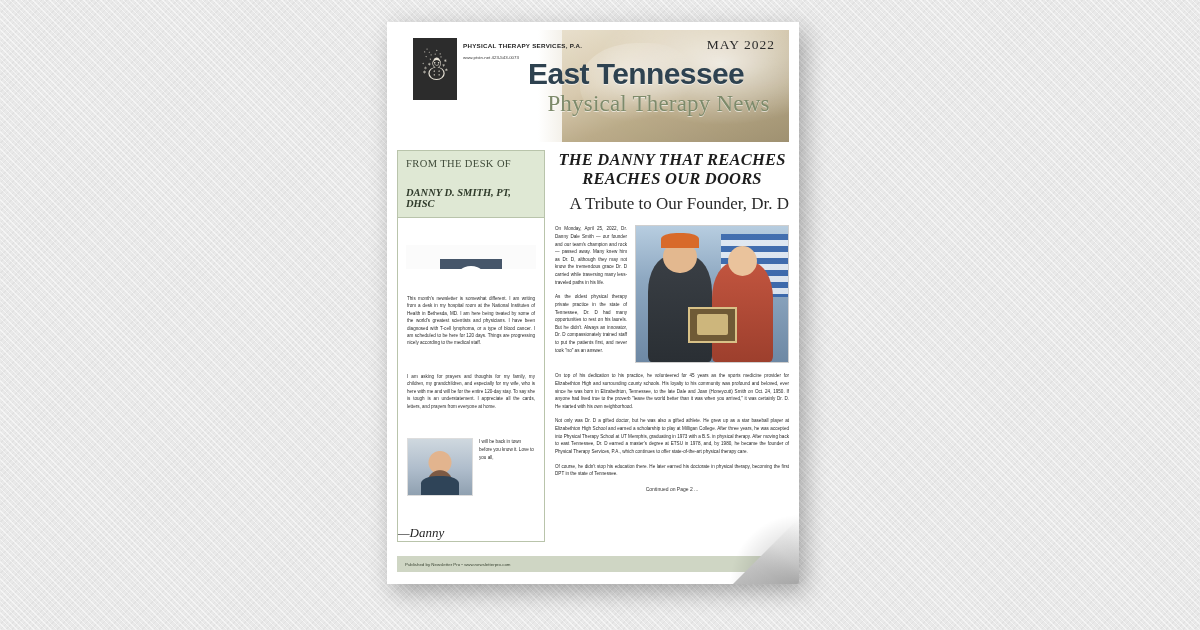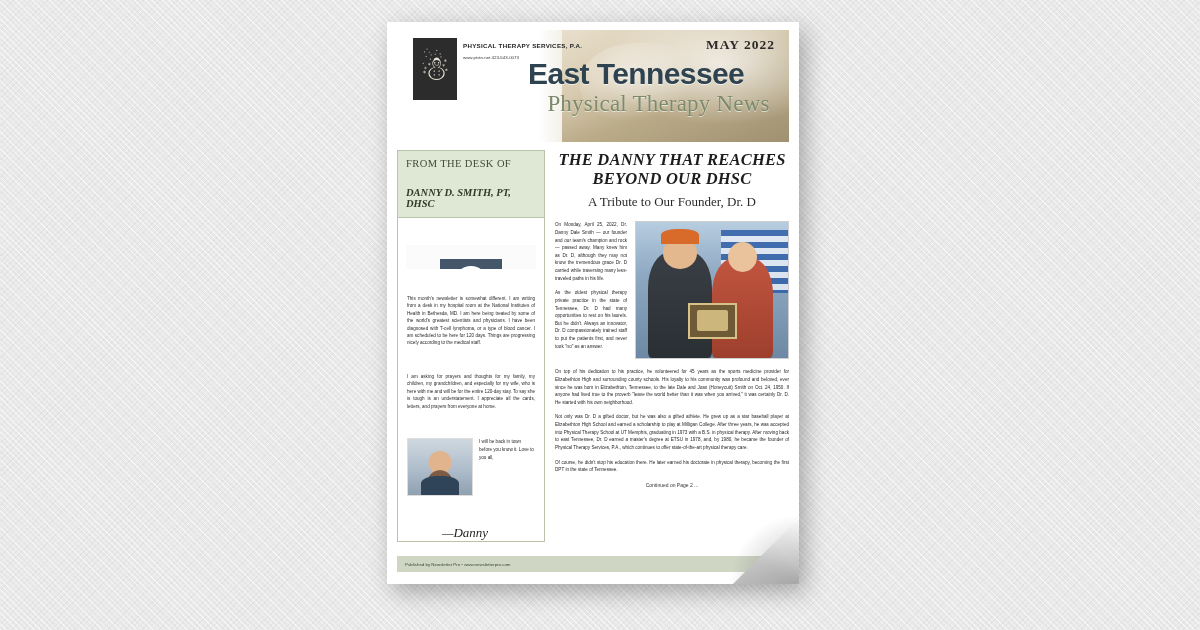--- a/index.html
+++ b/index.html
@@ -120,21 +120,21 @@
     color: #3a3a3a;
     line-height: 1.5;
   }
   #issue-date {
     position: absolute;
     right: 14px; top: 7px;
     font-family: "Liberation Serif", serif;
     font-size: 13.5px;
     letter-spacing: 1px;
     color: #2b2b2b;
-    font-weight: bold;
+    font-weight: normal;
   }
   #title-bar {
     position: absolute;
     left: 131px; right: 0; top: 28px;
     height: 80px;
   }
   #title-1 {
     font-family: "Liberation Sans", sans-serif;
     font-weight: bold;
     font-size: 30px;
@@ -232,44 +232,44 @@
   #danny-note {
     font-size: 4.6px;
     line-height: 1.7;
     color: #2a2a2a;
   }
   #signature {
     font-family: "Liberation Serif", serif;
     font-style: italic;
     font-size: 13px;
     color: #1f1f1f;
-    text-align: center;
+    text-align: left;
     margin: 10px 12px 0 0;
   }
 
   
   #right-col {
     flex: 1;
     position: relative;
   }
   #headline {
     font-family: "Liberation Serif", serif;
     font-style: italic;
     font-weight: bold;
     font-size: 16.5px;
     line-height: 1.16;
     color: #1d1d1d;
     text-align: center;
     letter-spacing: .2px;
   }
   #subhead {
     font-family: "Liberation Serif", serif;
-    font-size: 13px;
+    font-size: 17px;
     color: #2a2a2a;
-    text-align: center;
+    text-align: right;
     margin-top: 6px;
   }
   #article-top {
     display: flex;
     gap: 8px;
     margin-top: 11px;
   }
   #article-left-col {
     width: 72px;
     flex: none;
@@ -424,21 +424,21 @@
           <div id="danny-photo"></div>
           <div id="danny-note">I will be back in town before you know it. Love to you all,</div>
         </div>
 
         <div id="signature">—Danny</div>
       </div>
 
       <div id="right-col">
         <div id="headline">
           <div>THE DANNY THAT REACHES</div>
-          <div>BEYOND OUR DHSC</div>
+          <div>REACHES OUR DOORS</div>
         </div>
         <div id="subhead">A Tribute to Our Founder, Dr. D</div>
 
         <div id="article-top">
           <div id="article-left-col">
             <div class="rtxt">On Monday, April 25, 2022, Dr. Danny Dale Smith — our founder and our team's champion and rock — passed away. Many knew him as Dr. D, although they may not know the tremendous grace Dr. D carried while traversing many less-traveled paths in his life.</div>
             <div class="rtxt">As the oldest physical therapy private practice in the state of Tennessee, Dr. D had many opportunities to rest on his laurels. But he didn't. Always an innovator, Dr. D compassionately trained staff to put the patients first, and never took "no" as an answer.</div>
           </div>
           <div id="article-photo">
             <div class="sky"></div>

